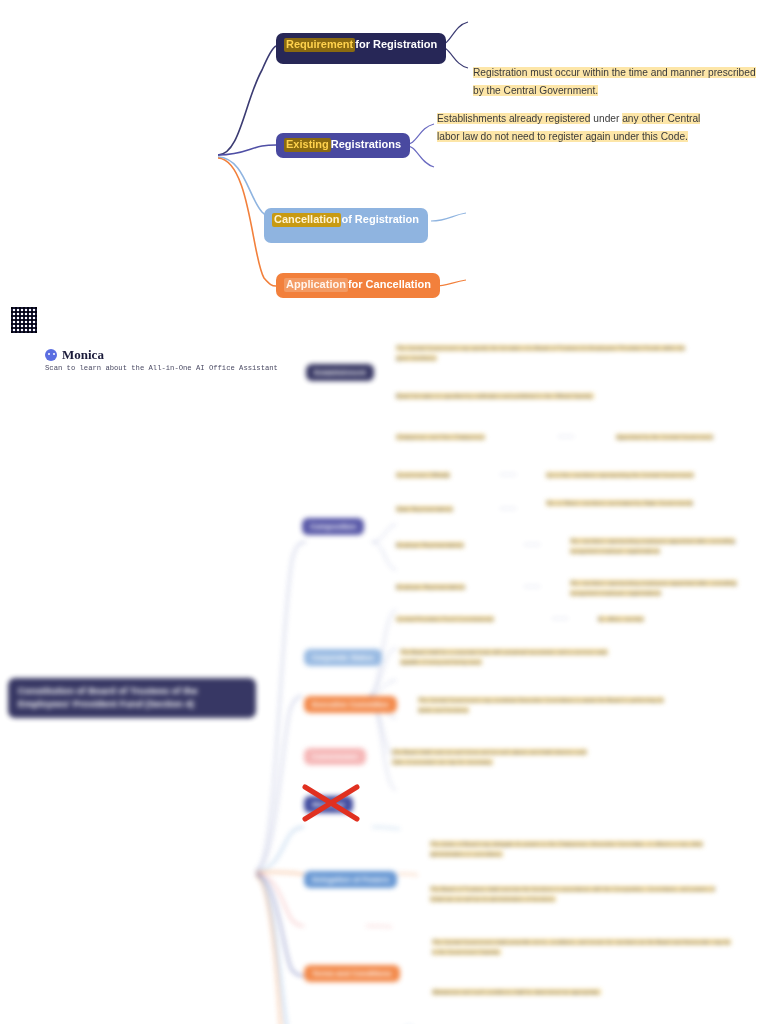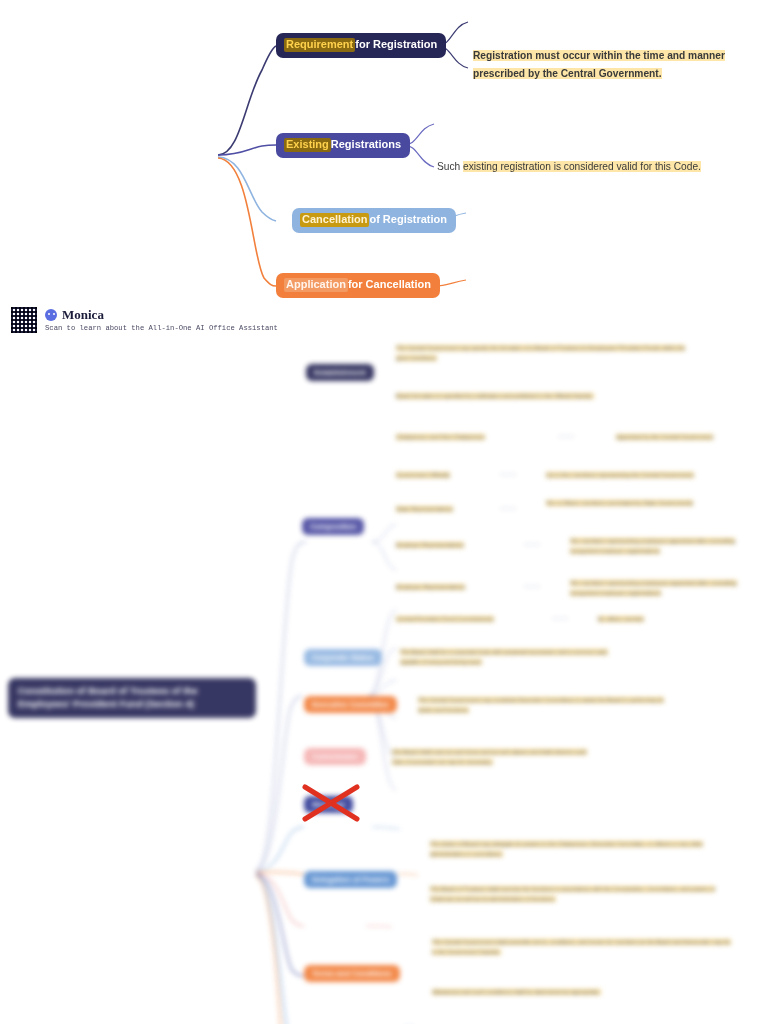--- a/index.html
+++ b/index.html
@@ -48,33 +48,33 @@
     background: #272757;
     border-radius: 9px;
     font-size: 14.5px;
     display: block;
   }
   .root .ln2 { display: block; margin-top: 2px; }
   .root .chap { font-weight: 400; font-size: 13px; }
 
   .n-req {
     left: 276px; top: 33px;
-    padding: 5px 9px 6px 8px;
+    padding: 5px 9px 12px 8px;
     background: #272757;
     font-size: 11px;
   }
   .n-exist {
     left: 276px; top: 133px;
     padding: 5px 9px 6px 8px;
     background: #4949a0;
     font-size: 11px;
   }
   .n-canc {
-    left: 292px; top: 208px;
-    padding: 5px 9px 6px 8px;
+    left: 264px; top: 208px;
+    padding: 5px 9px 16px 8px;
     background: #8fb4e0;
     font-size: 11px;
   }
   .n-app {
     left: 276px; top: 273px;
     padding: 5px 9px 6px 8px;
     background: #f2803c;
     font-size: 11px;
   }
 
@@ -88,21 +88,21 @@
     position: absolute;
     font-size: 10.2px;
     line-height: 1.75;
     color: #3a3a3a;
     font-weight: 400;
   }
   .leaf span.h { background: #fde6a8; }
   .leaf span.hd { background: #f6d98c; font-weight: 700; color: #202020; padding: 1px 3px; }
 
   .l1 { left: 473px; top: 6px;   width: 288px; }
-  .l2 { left: 473px; top: 47px;  width: 288px; font-weight: bold; }
+  .l2 { left: 473px; top: 64px;  width: 288px; }
   .l3 { left: 437px; top: 110px; width: 278px; }
   .l4 { left: 437px; top: 158px; width: 278px; }
   .l5 { left: 468px; top: 203px; width: 292px; }
   .l6 { left: 468px; top: 261px; width: 290px; }
 
   
   #monica {
     position: absolute;
     left: 10px; top: 306px;
     display: flex;
@@ -110,21 +110,21 @@
     gap: 7px;
   }
   #qr {
     width: 28px; height: 28px;
     background:
       repeating-linear-gradient(90deg,#1b1b3a 0 2px,#fff 2px 4px),
       repeating-linear-gradient(0deg,#1b1b3a 0 2px,#fff 2px 4px);
     background-blend-mode: multiply;
     border: 1px solid #fff;
   }
-  #monica-txt { padding-top: 1px; }
+  #monica-txt { padding-top: 1px; margin-top: 40px; }
   .m-row { display: flex; align-items: center; gap: 5px; }
   .m-face {
     width: 12px; height: 12px; border-radius: 50%;
     background: #5b6ee1; position: relative; flex: none;
   }
   .m-face::before, .m-face::after {
     content:""; position:absolute; top:3.5px; width:2px; height:2px;
     background:#fff; border-radius:50%;
   }
   .m-face::before { left:2.5px; }
@@ -219,21 +219,21 @@
     <span class="hl-gold">Cancellation</span>
       <span> of Registration</span>
   </div>
 
   <div class="node n-app">
     <span class="hl-soft">Application</span>
       <span> for Cancellation</span>
   </div>
 
   <div class="leaf l2"><span class="h">Registration must occur within the time and manner prescribed by the Central Government.</span></div>
-  <div class="leaf l4"><span>Such </span><span class="h">existing registration is considered valid for this Code.</span></div>
+  <div class="leaf l3"><span class="h">Establishments already registered</span><span> under </span><span class="h">any other Central labor law do not need to register again under this Code.</span></div>
 
   <div id="monica">
     <div id="qr"></div>
     <div id="monica-txt">
       <div class="m-row">
         <div class="m-face"></div>
         <div class="m-name">Monica</div>
       </div>
       <div class="m-sub">Scan to learn about the All-in-One AI Office Assistant</div>
     </div>

